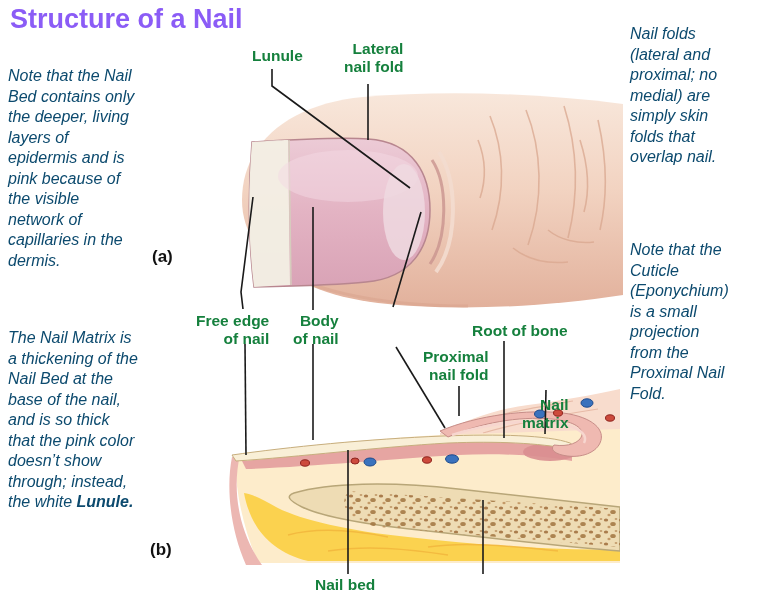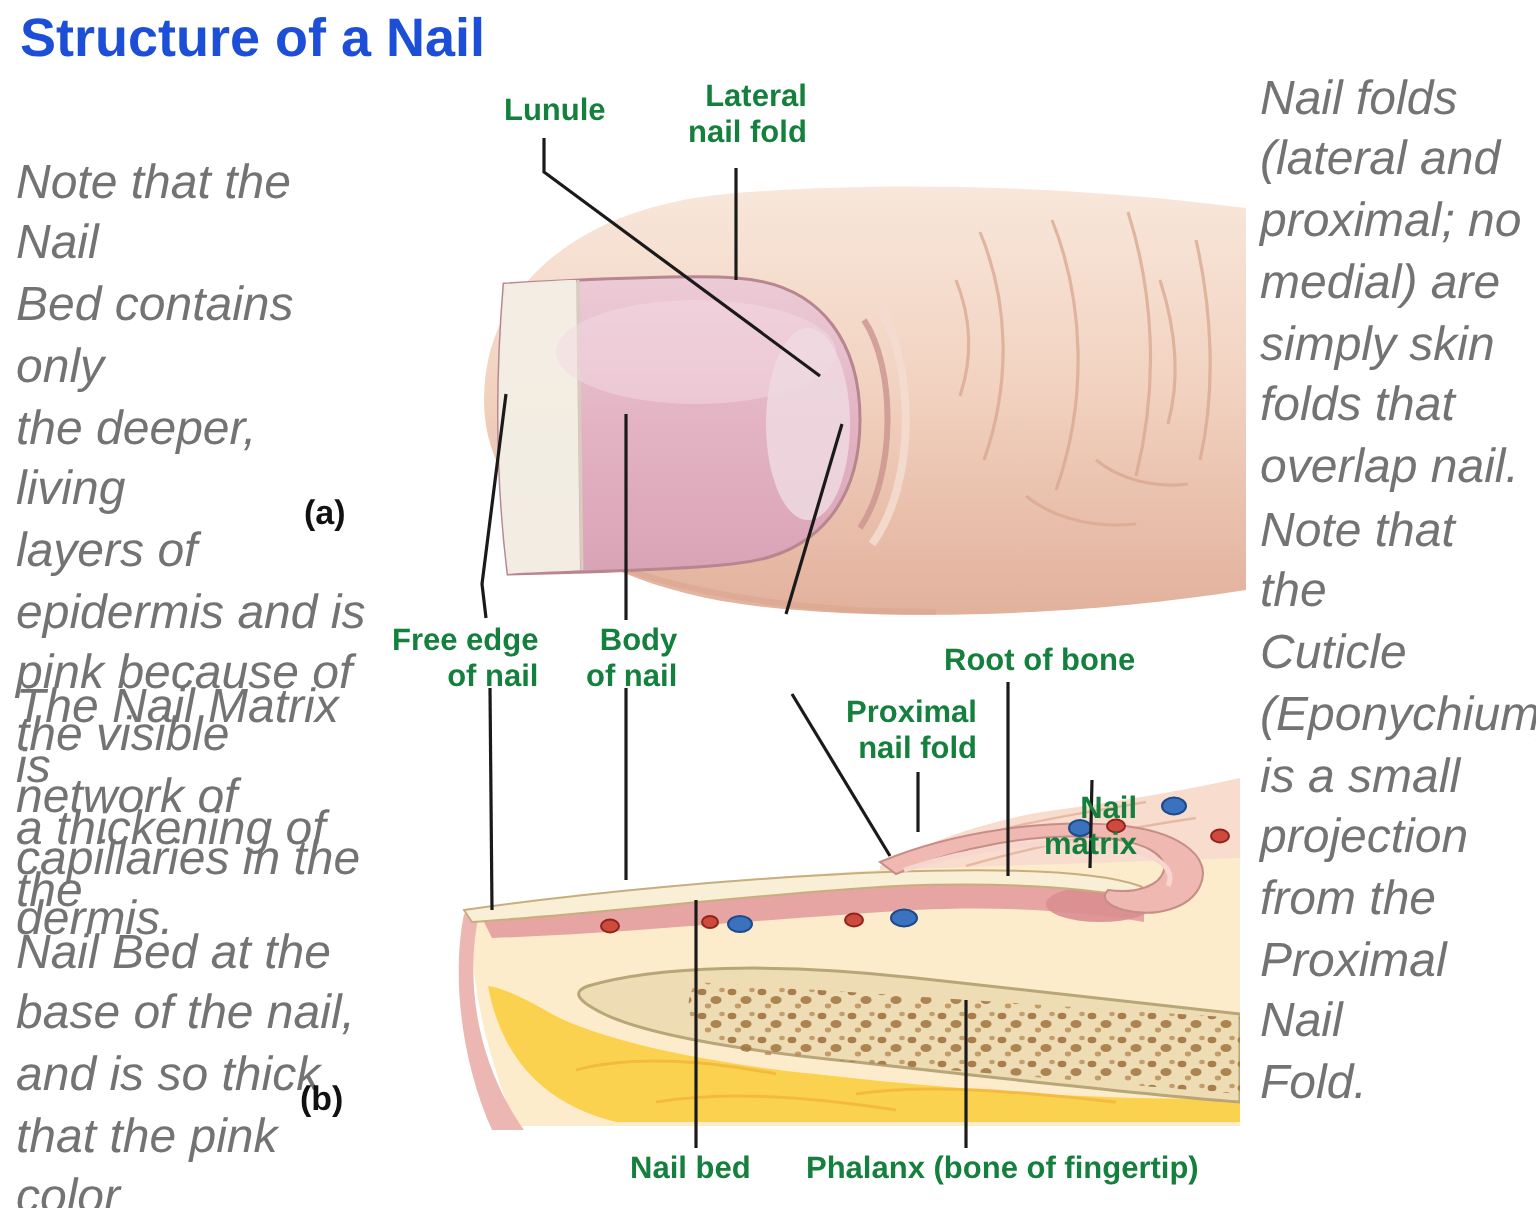--- a/index.html
+++ b/index.html
@@ -1,19 +1,19 @@
 <!DOCTYPE html>
 <html><head>
 <meta charset="utf-8">
 <style>
   html,body{margin:0;padding:0;background:#fff;}
   #slide{position:relative;width:768px;height:604px;background:#ffffff;overflow:hidden;
          font-family:"Liberation Sans",sans-serif;}
-  .title{position:absolute;left:10px;top:4px;font-size:27px;font-weight:bold;color:#1d4ed8;}
-  .note{position:absolute;color:#737373;font-style:italic;font-size:24px;line-height:1.28;
+  .title{position:absolute;left:10px;top:4px;font-size:27px;font-weight:bold;color:#8b5cf6;}
+  .note{position:absolute;color:#0c4a6e;font-style:italic;font-size:16px;line-height:1.28;
         white-space:pre-line;}
   .note b{font-style:italic;margin-top:44px;}
   .marker{position:absolute;color:#111;font-weight:bold;font-size:17px;font-style:normal;}
   .dlabel{position:absolute;color:#15803d;font-weight:bold;font-size:15.5px;line-height:1.13;
           white-space:pre-line;z-index:5;text-align:right;}
   svg.art{position:absolute;z-index:1;}
   #leaders{position:absolute;left:0;top:0;z-index:4;pointer-events:none;}
   #leaders polyline{fill:none;stroke:#1a1a1a;stroke-width:1.6;}
 </style>
 </head>
@@ -169,15 +169,14 @@
   <div class="dlabel" style="left:196px;top:312px;">Free edge
 of nail</div>
   <div class="dlabel" style="left:293px;top:312px;">Body
 of nail</div>
   <div class="dlabel" style="left:472px;top:322px;">Root of bone</div>
   <div class="dlabel" style="left:423px;top:348px;">Proximal
 nail fold</div>
   <div class="dlabel" style="left:522px;top:348px;margin-top:48px;">Nail
 matrix</div>
   <div class="dlabel" style="left:315px;top:576px;">Nail bed</div>
-  <div class="dlabel" style="left:403px;top:576px;">Phalanx (bone of fingertip)</div>
 
 </div>
 
 </body></html>

